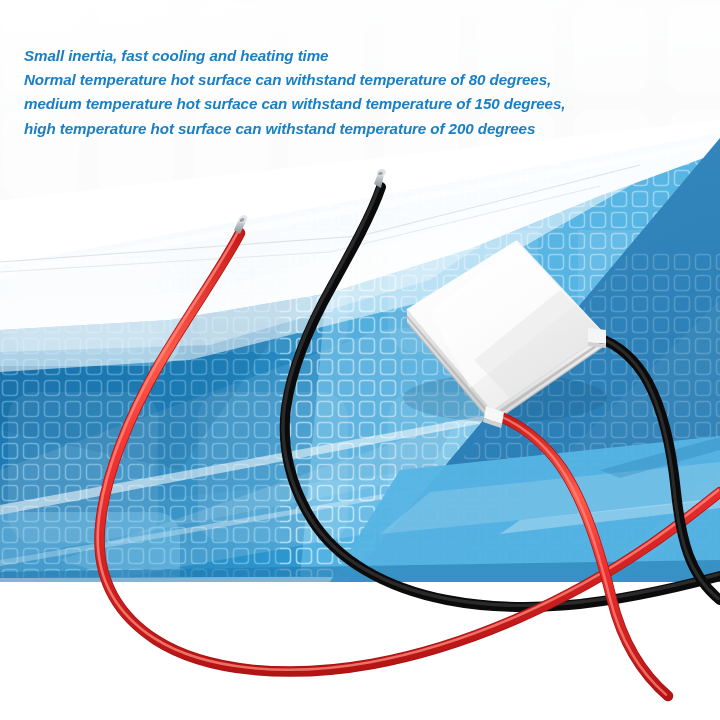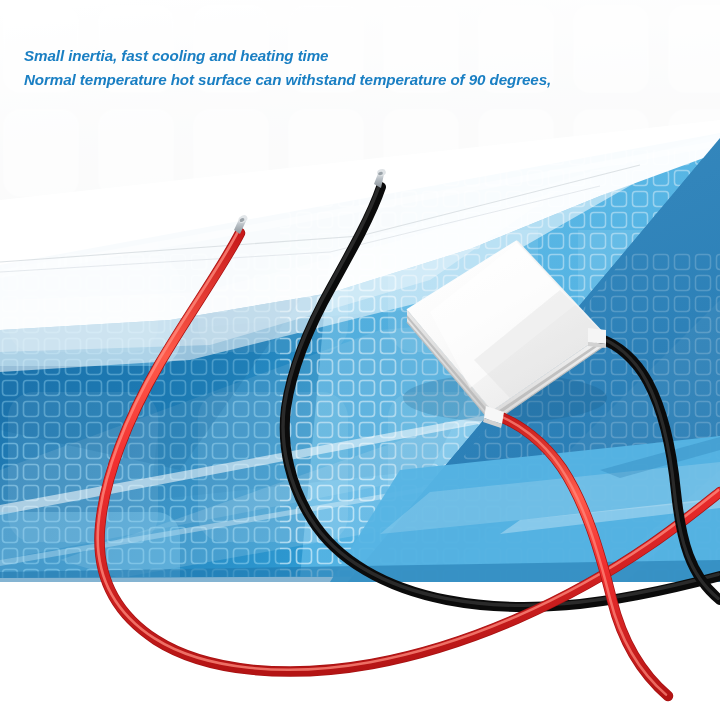--- a/index.html
+++ b/index.html
@@ -180,21 +180,23 @@
       <path d="M600,470 L720,437 L720,450 L620,478 Z" fill="#1b6ea7" opacity="0.25"></path>
     </g>
 
     <rect x="0" y="582" width="720" height="138" fill="#ffffff"></rect>
     <path d="M0,572 L720,560 L720,584 L0,584 Z" fill="#1f76ad" opacity="0.55"></path>
     <rect x="0" y="582" width="720" height="138" fill="#ffffff"></rect>
   </svg>
 
   <div id="caption">
     <div class="line">Small inertia, fast cooling and heating time</div>
-    <div class="line">Normal temperature hot surface can withstand temperature of 90 degrees,</div>
+    <div class="line">Normal temperature hot surface can withstand temperature of 80 degrees,</div>
+    <div class="line">medium temperature hot surface can withstand temperature of 150 degrees,</div>
+    <div class="line">high temperature hot surface can withstand temperature of 200 degrees</div>
   </div>
 
   <svg id="product-svg" viewBox="0 0 720 720">
     <defs>
       <linearGradient id="gCeramicTop" x1="0.15" y1="0" x2="0.85" y2="1">
         <stop offset="0%" stop-color="#ffffff"></stop>
         <stop offset="42%" stop-color="#fafafa"></stop>
         <stop offset="78%" stop-color="#efefef"></stop>
         <stop offset="100%" stop-color="#e4e4e4"></stop>
       </linearGradient>

